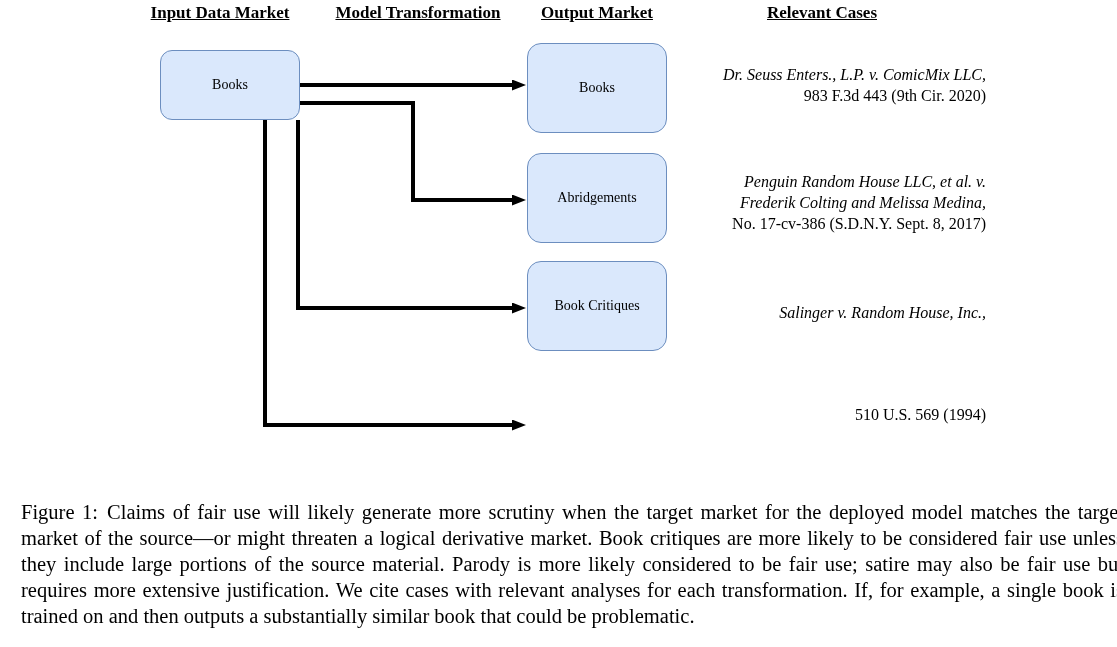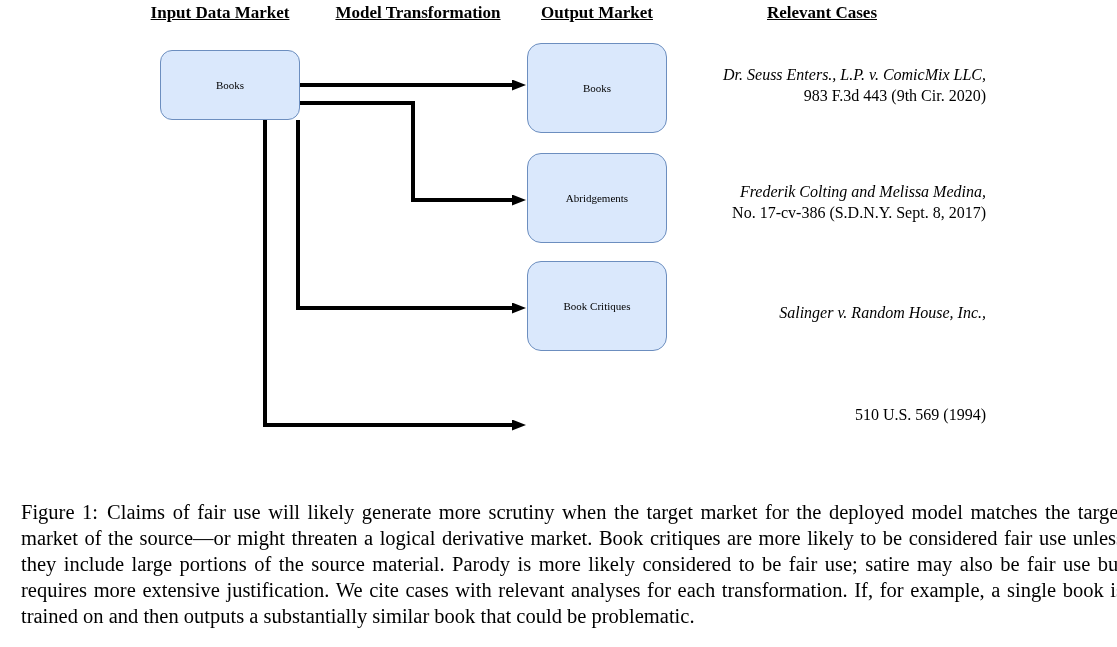--- a/index.html
+++ b/index.html
@@ -49,21 +49,21 @@
     fill: var(--arrow, #000000);
     stroke: none;
   }
   .node {
     position: absolute;
     background: var(--box-fill, #dae8fc);
     border: 1.5px solid var(--box-border, #6c8ebf);
     display: flex;
     align-items: center;
     justify-content: center;
-    font-size: 11px;
+    font-size: 14px;
     text-align: center;
     box-sizing: border-box;
   }
   .node-input {
     left: 160px; top: 50px;
     width: 140px; height: 70px;
     border-radius: 12px;
   }
   .node-output {
     left: 527px;
@@ -131,20 +131,21 @@
     <div class="node node-output" style="top:261px">
       <span>Book Critiques</span>
     </div>
 
     <div class="case-block" style="top:85px">
       <div class="case-line-italic">Dr. Seuss Enters., L.P. v. ComicMix LLC,</div>
       <div class="case-line-plain">983 F.3d 443 (9th Cir. 2020)</div>
     </div>
 
     <div class="case-block" style="top:202px">
+      <div class="case-line-italic">Penguin Random House LLC, et al. v.</div>
       <div class="case-line-italic">Frederik Colting and Melissa Medina,</div>
       <div class="case-line-plain">No. 17-cv-386 (S.D.N.Y. Sept. 8, 2017)</div>
     </div>
 
     <div class="case-block" style="top:312px">
       <div class="case-line-italic">Salinger v. Random House, Inc.,</div>
     </div>
 
     <div class="case-block" style="top:414px">
       <div class="case-line-plain">510 U.S. 569 (1994)</div>

